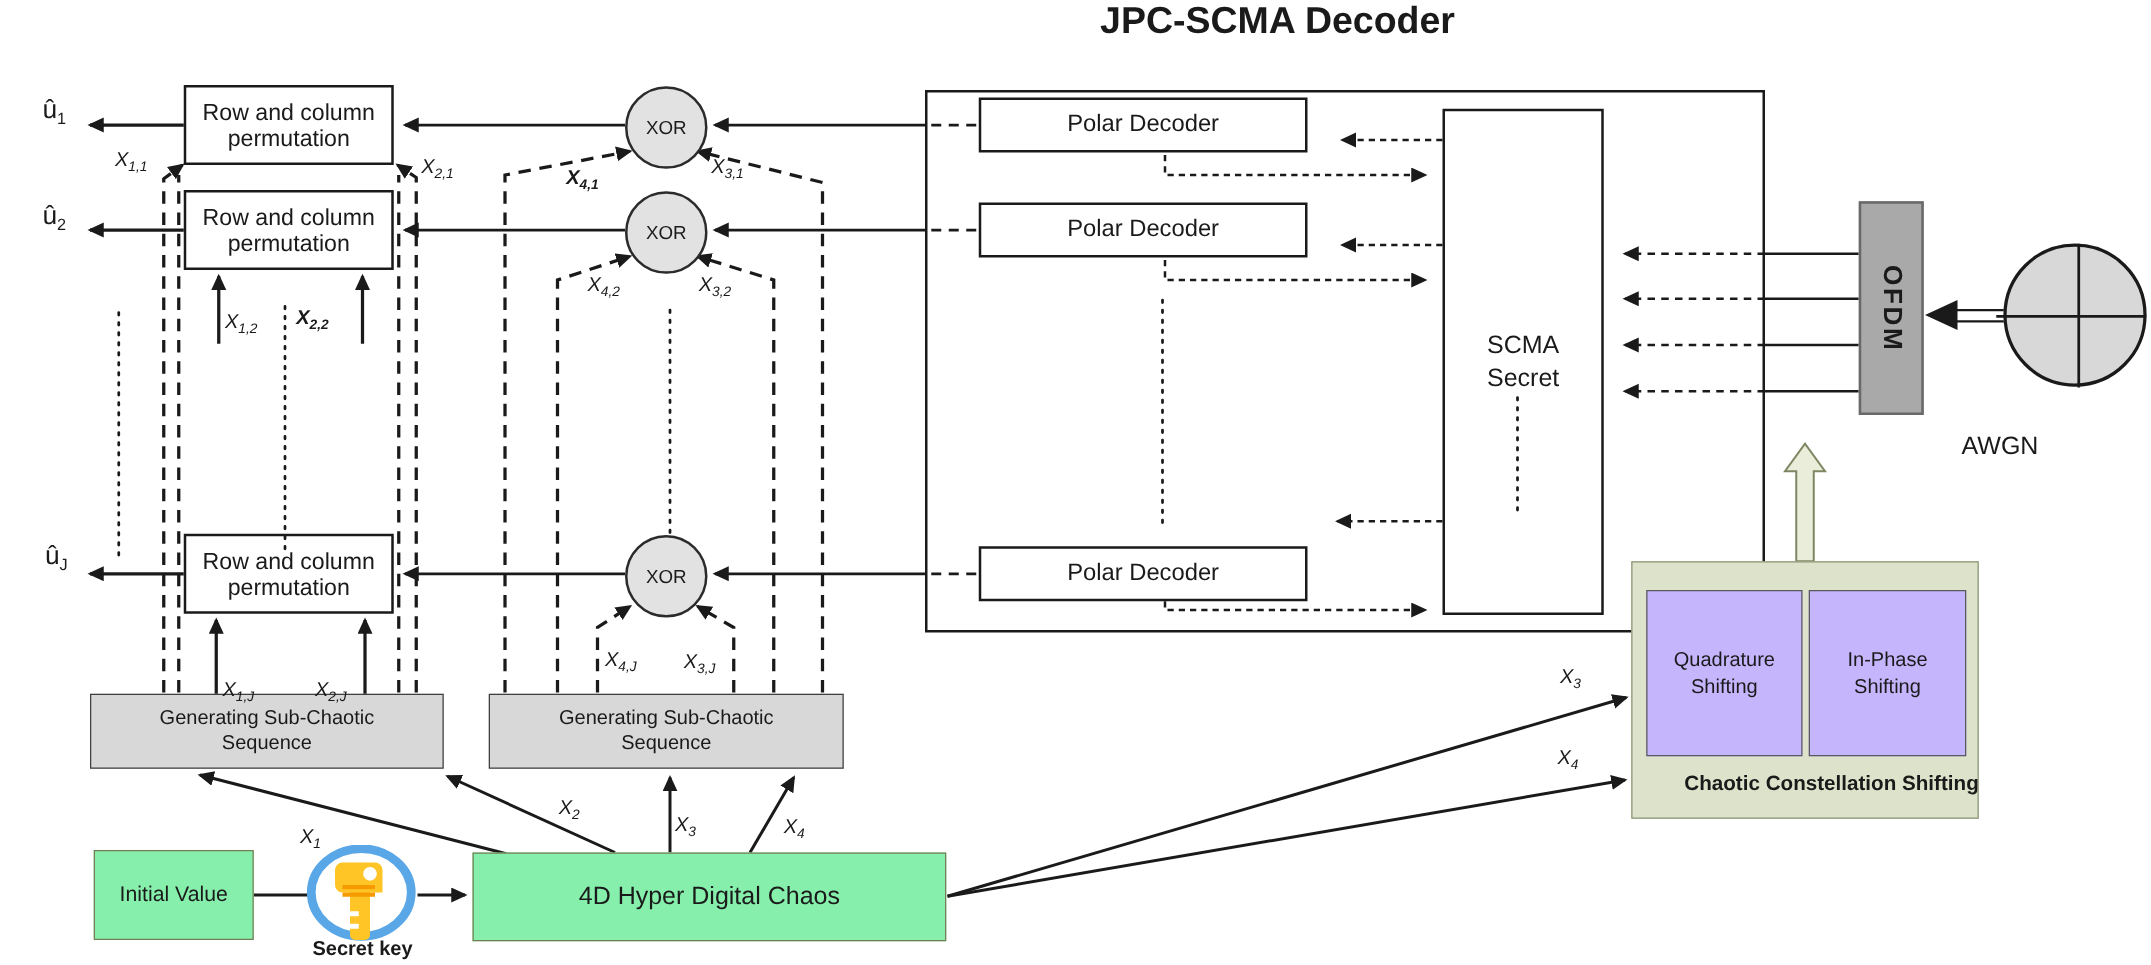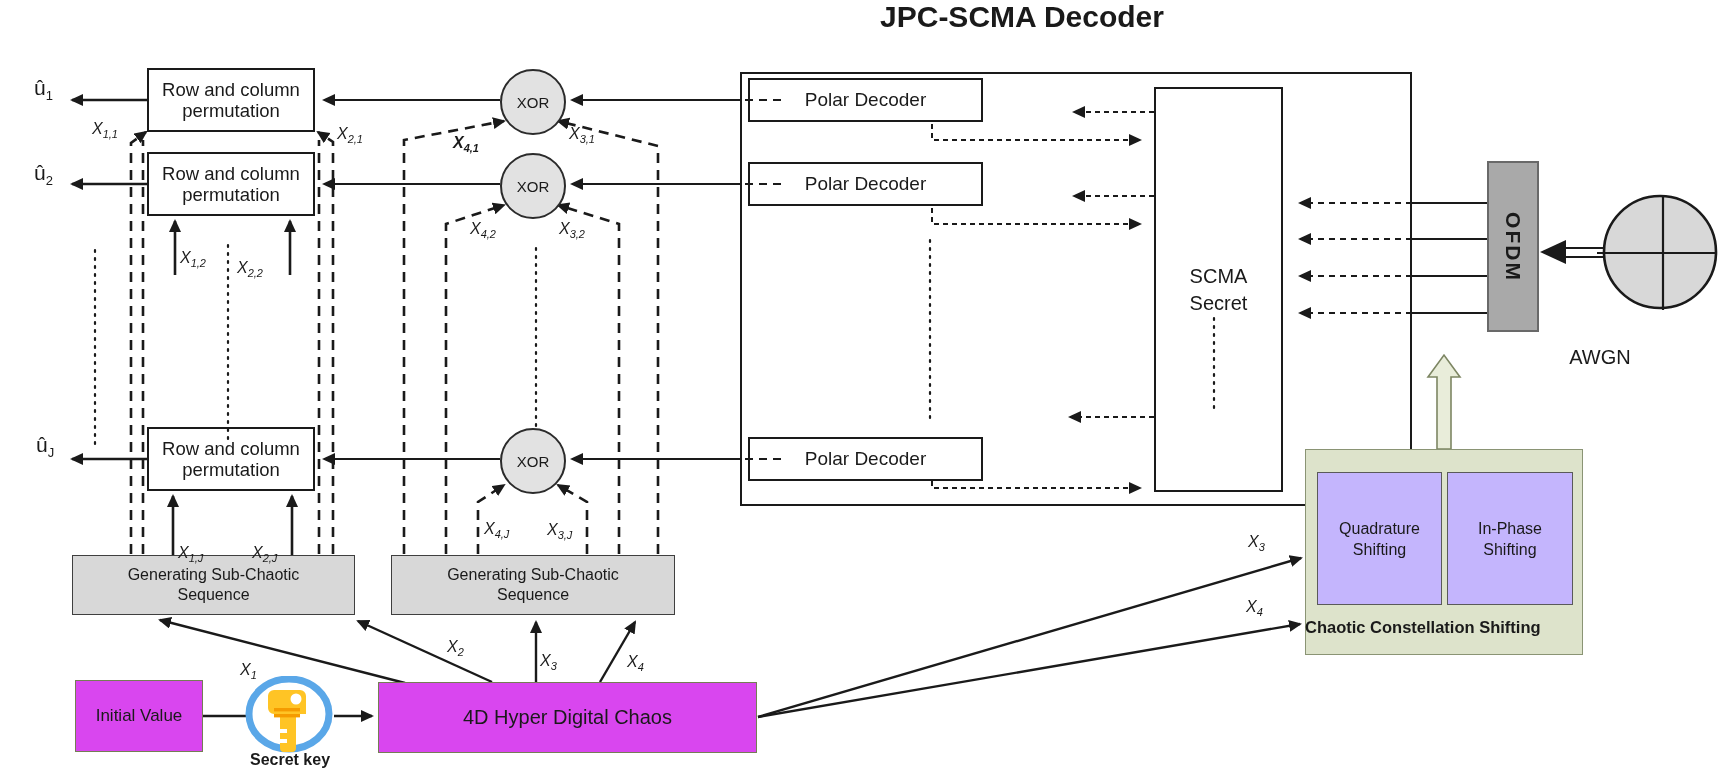--- a/index.html
+++ b/index.html
@@ -7,31 +7,31 @@
     position:relative;width:1721px;height:772px;background:#fff;
     font-family:"Liberation Sans", sans-serif;color:#1a1a1a;overflow:hidden;padding-left:32px;
   }
   #wires{position:absolute;left:0;top:0;z-index:0;}
   .box{position:absolute;box-sizing:border-box;z-index:1;display:flex;align-items:center;justify-content:center;text-align:center;}
   .white{border:2px solid #1a1a1a;background:transparent;}
   .title{position:absolute;left:822px;top:0px;width:400px;text-align:center;font-size:30px;font-weight:600;z-index:1;}
   .perm{left:147px;width:168px;height:64px;font-size:18.5px;line-height:21px;}
   .xor{position:absolute;width:62px;height:62px;border-radius:50%;border:2px solid #2b2b2b;background:#e2e2e2;z-index:1;
        display:flex;align-items:center;justify-content:center;font-size:15px;}
-  .polar{left:748px;width:235px;height:44px;font-size:19px;}
+  .polar{left:783px;width:263px;height:44px;font-size:19px;}
   .outer{left:740px;top:72px;width:672px;height:434px;border:2px solid #1a1a1a;z-index:1;}
   .scma{left:1154px;top:87px;width:129px;height:405px;font-size:20px;line-height:27px;}
   .ofdm{left:1487px;top:161px;width:52px;height:171px;background:#a9a9a9;border:2px solid #696969;}
   .ofdm span{transform:rotate(90deg);white-space:nowrap;font-size:21px;font-weight:600;letter-spacing:2px;}
   .awgn-label{position:absolute;left:1540px;top:346px;width:120px;text-align:center;font-size:20px;z-index:1;}
   .panel{left:1305px;top:449px;width:278px;height:206px;background:#dde3cb;border:1.6px solid #8a9474;z-index:1;}
-  .panel-label{position:absolute;left:1305px;top:618px;width:278px;text-align:left;font-size:16.5px;font-weight:600;z-index:2;}
+  .panel-label{position:absolute;left:1305px;top:618px;width:278px;text-align:right;font-size:16.5px;font-weight:600;z-index:2;}
   .inner{background:#c4b5fd;border:1.6px solid #5a5a5a;font-size:16px;line-height:21px;z-index:2;}
   .gen{background:#d8d8d8;border:1.8px solid #3f3f3f;top:555px;height:60px;font-size:16px;line-height:20px;}
-  .olive{background:#d946ef;border:1.6px solid #757d55;}
+  .olive{background:#86efac;border:1.6px solid #757d55;}
   .iv{left:75px;top:680px;width:128px;height:72px;font-size:17px;}
   .hyper{left:378px;top:682px;width:379px;height:71px;font-size:20px;}
   .seckey{position:absolute;left:240px;top:751px;width:100px;text-align:center;font-size:16px;font-weight:600;z-index:2;}
   .xlabel{position:absolute;font-size:16px;font-style:italic;white-space:nowrap;z-index:2;}
   .xlabel sub{font-size:11px;font-style:italic;}
   .ulabel{position:absolute;font-size:21px;white-space:nowrap;z-index:2;margin-left:31px;}
   .ulabel sub{font-size:13px;}
   #keyicon{position:absolute;left:244px;top:676px;z-index:2;}
 </style>
 </head>
@@ -226,21 +226,21 @@
     </div>
 
 <span class="ulabel" style="left: 3px; top: 76px;"><span>û</span><sub>1</sub></span>
     <span class="ulabel" style="left: 3px; top: 161px;"><span>û</span><sub>2</sub></span>
     <span class="ulabel" style="left: 5px; top: 433px;"><span>û</span><sub>J</sub></span>
     <span class="xlabel" style="left: 92px; top: 120px;"><i>X</i><sub>1,1</sub></span>
     <span class="xlabel" style="left: 337px; top: 125px;"><i>X</i><sub>2,1</sub></span>
     <span class="xlabel" style="left: 453px; top: 134px; font-weight: bold;"><i>X</i><sub>4,1</sub></span>
     <span class="xlabel" style="left: 569px; top: 125px;"><i>X</i><sub>3,1</sub></span>
     <span class="xlabel" style="left: 180px; top: 249px;"><i>X</i><sub>1,2</sub></span>
-    <span class="xlabel" style="left: 237px; top: 259px;"><i>X</i><sub>2,2</sub></span>
+    <span class="xlabel" style="left: 237px; top: 246px; font-weight: bold;"><i>X</i><sub>2,2</sub></span>
     <span class="xlabel" style="left: 470px; top: 220px;"><i>X</i><sub>4,2</sub></span>
     <span class="xlabel" style="left: 559px; top: 220px;"><i>X</i><sub>3,2</sub></span>
     <span class="xlabel" style="left: 178px; top: 544px;"><i>X</i><sub>1,J</sub></span>
     <span class="xlabel" style="left: 252px; top: 544px;"><i>X</i><sub>2,J</sub></span>
     <span class="xlabel" style="left: 484px; top: 520px;"><i>X</i><sub>4,J</sub></span>
     <span class="xlabel" style="left: 547px; top: 521px;"><i>X</i><sub>3,J</sub></span>
     <span class="xlabel" style="left: 240px; top: 645px; margin-top: 16px;"><i>X</i><sub>1</sub></span>
     <span class="xlabel" style="left: 447px; top: 638px;"><i>X</i><sub>2</sub></span>
     <span class="xlabel" style="left: 540px; top: 652px;"><i>X</i><sub>3</sub></span>
     <span class="xlabel" style="left: 627px; top: 653px;"><i>X</i><sub>4</sub></span>

